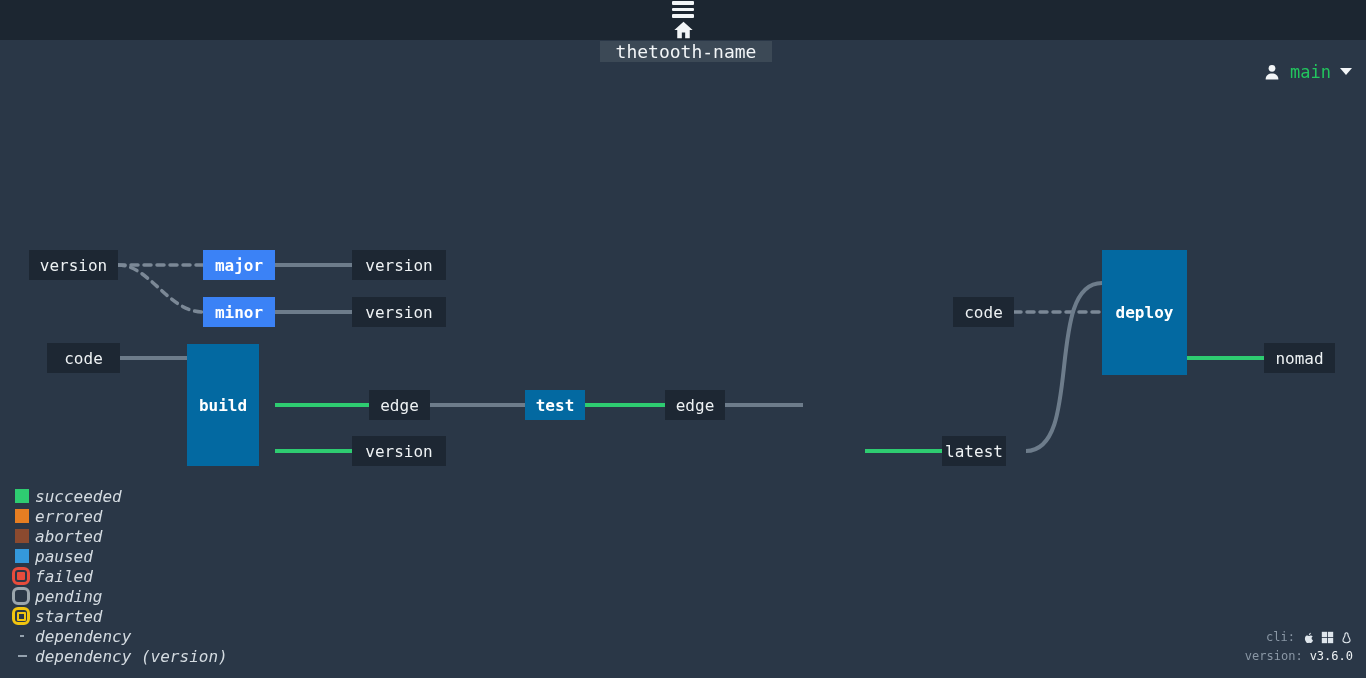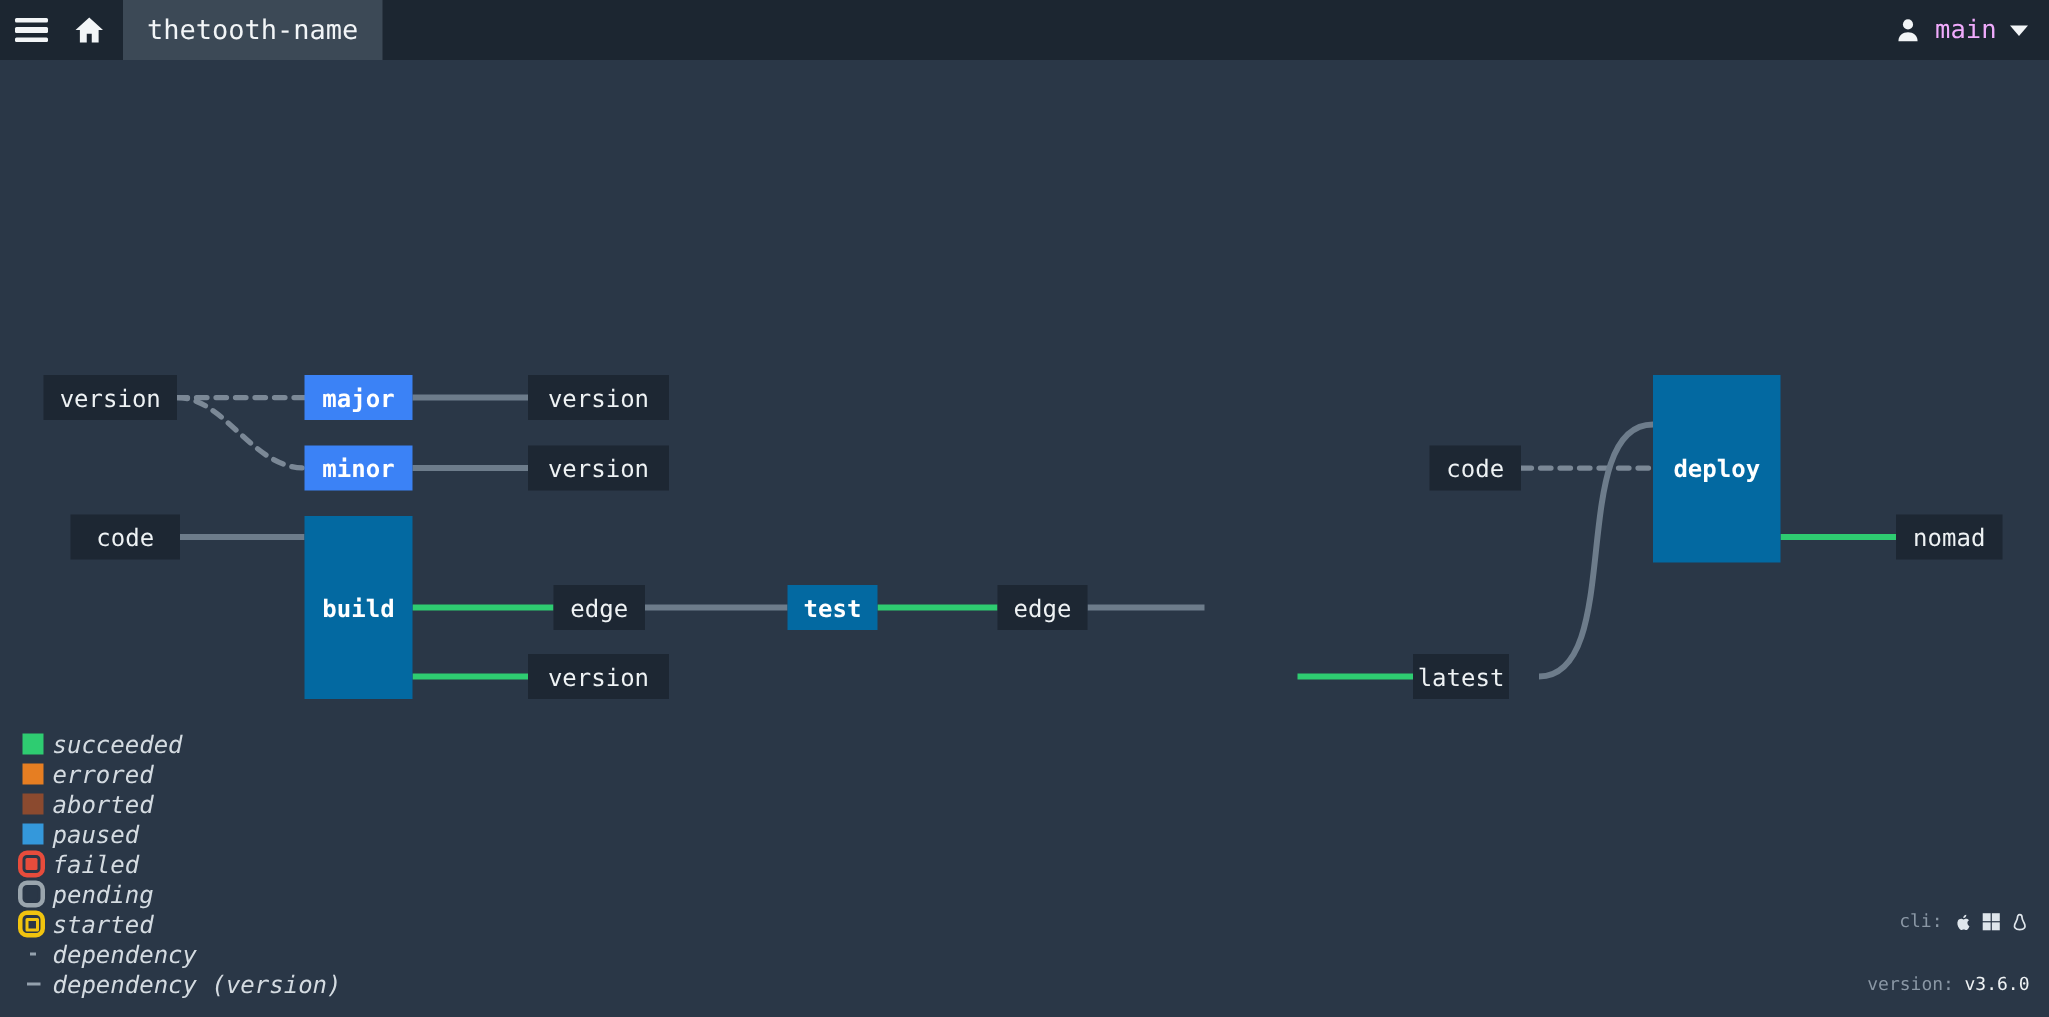--- a/index.html
+++ b/index.html
@@ -3,34 +3,34 @@
 <meta charset="utf-8">
 <style>
   html,body { margin:0; padding:0; background:#222d39; }
   .screen {
     position:relative; width:1366px; height:678px; overflow:hidden;
     background:#2a3747; font-family:"DejaVu Sans Mono","Liberation Mono",monospace;
   }
   
   .topbar {
     position:absolute; top:0; left:0; width:100%; height:40px;
-    background:#1c2631; display:flex; align-items:center; z-index:5;
+    background:#1c2631; display:flex; align-items:center; z-index:5;flex-direction:column;
   }
   .menu-btn { width:42px; height:40px; display:flex; flex-direction:column;
     justify-content:center; align-items:center; gap:3px; cursor:pointer; background:none; border:none; }
   .menu-btn span { display:block; width:22px; height:3.5px; background:#f2f5f7; border-radius:1px; }
   .home-btn { width:34px; height:40px; display:flex; align-items:center; justify-content:center;
     cursor:pointer; background:none; border:none; }
   .title-box {
     margin-left:6px; height:40px; padding:0 16px; background:#3c4956;
     display:flex; align-items:center; font-size:18px; color:#f2f5f7; cursor:pointer;
   }
   .user-area { margin-left:auto; display:flex; align-items:center; gap:9px;
     padding-right:14px; cursor:pointer; }
-  .user-name { color:#f0abfc; font-size:17px; }
+  .user-name { color:#22c55e; font-size:17px; }
   .caret-down { width:0; height:0; border-left:6px solid transparent;
     border-right:6px solid transparent; border-top:7px solid #f2f5f7; }
   
   .graph { position:absolute; inset:0; }
   .edges { position:absolute; top:0; left:0; }
   .node {
     position:absolute; box-sizing:border-box; display:flex; align-items:center;
     justify-content:center; font-size:16px; color:#eef2f4; cursor:pointer; z-index:2;
   }
   .node.resource { background:#1d2733; }
@@ -43,21 +43,21 @@
   .icon-cell { width:24px; display:flex; align-items:center; }
   .sw-square { width:14px; height:14px; margin-left:4px; }
   .sw-ring { width:12px; height:12px; border-radius:6px; border:3px solid; margin-left:1px;
     display:flex; align-items:center; justify-content:center; }
   .sw-ring .inner { width:8px; height:8px; border-radius:1px; }
   .sw-line-solid  { width:4px;  height:2px; background:#94a1ae; margin-left:9px; }
   .sw-line-dashed { width:9px; border-top:2px dashed #94a1ae; margin-left:7px; }
   
   .footer-info { position:absolute; right:13px; bottom:12px; text-align:right;
     font-size:12px; color:#8a97a5; line-height:19px; z-index:3; }
-  .footer-row { display:flex; justify-content:flex-end; align-items:center; gap:7px;margin-top:23px; }
+  .footer-row { display:flex; justify-content:flex-end; align-items:center; gap:7px; }
   .cli-icons { display:flex; align-items:center; gap:6px; }
   .cli-icons a { display:flex; cursor:pointer; }
   .version-value { color:#eef2f4; cursor:pointer; }
 </style>
 </head>
 <body>
 
 <div class="screen">
 
   <div class="topbar">
@@ -109,21 +109,21 @@
         <path d="M1187,358 L1264,358"></path>
       </g>
     </svg>
 
     <div class="node resource" style="left:29px;  top:250px; width:89px;  height:30px;">version</div>
     <div class="node job pending" style="left:203px; top:250px; width:72px; height:30px;">major</div>
     <div class="node resource" style="left:352px; top:250px; width:94px;  height:30px;">version</div>
     <div class="node job pending" style="left:203px; top:297px; width:72px; height:30px;">minor</div>
     <div class="node resource" style="left:352px; top:297px; width:94px;  height:30px;">version</div>
     <div class="node resource" style="left:47px;  top:343px; width:73px;  height:30px;">code</div>
-    <div class="node job succeeded" style="left:203px; top:344px; width:72px; height:122px;">build</div>
+    <div class="node job succeeded" style="left:187px; top:344px; width:72px; height:122px;">build</div>
     <div class="node resource" style="left:369px; top:390px; width:61px;  height:30px;">edge</div>
     <div class="node resource" style="left:352px; top:436px; width:94px;  height:30px;">version</div>
     <div class="node job succeeded" style="left:525px; top:390px; width:60px; height:30px;">test</div>
     <div class="node resource" style="left:665px; top:390px; width:60px;  height:30px;">edge</div>
     <div class="node resource" style="left:942px; top:436px; width:64px;  height:30px;">latest</div>
     <div class="node resource" style="left:953px; top:297px; width:61px;  height:30px;">code</div>
     <div class="node job succeeded" style="left:1102px; top:250px; width:85px; height:125px;">deploy</div>
     <div class="node resource" style="left:1264px; top:343px; width:71px; height:30px;">nomad</div>
   </div>
 

